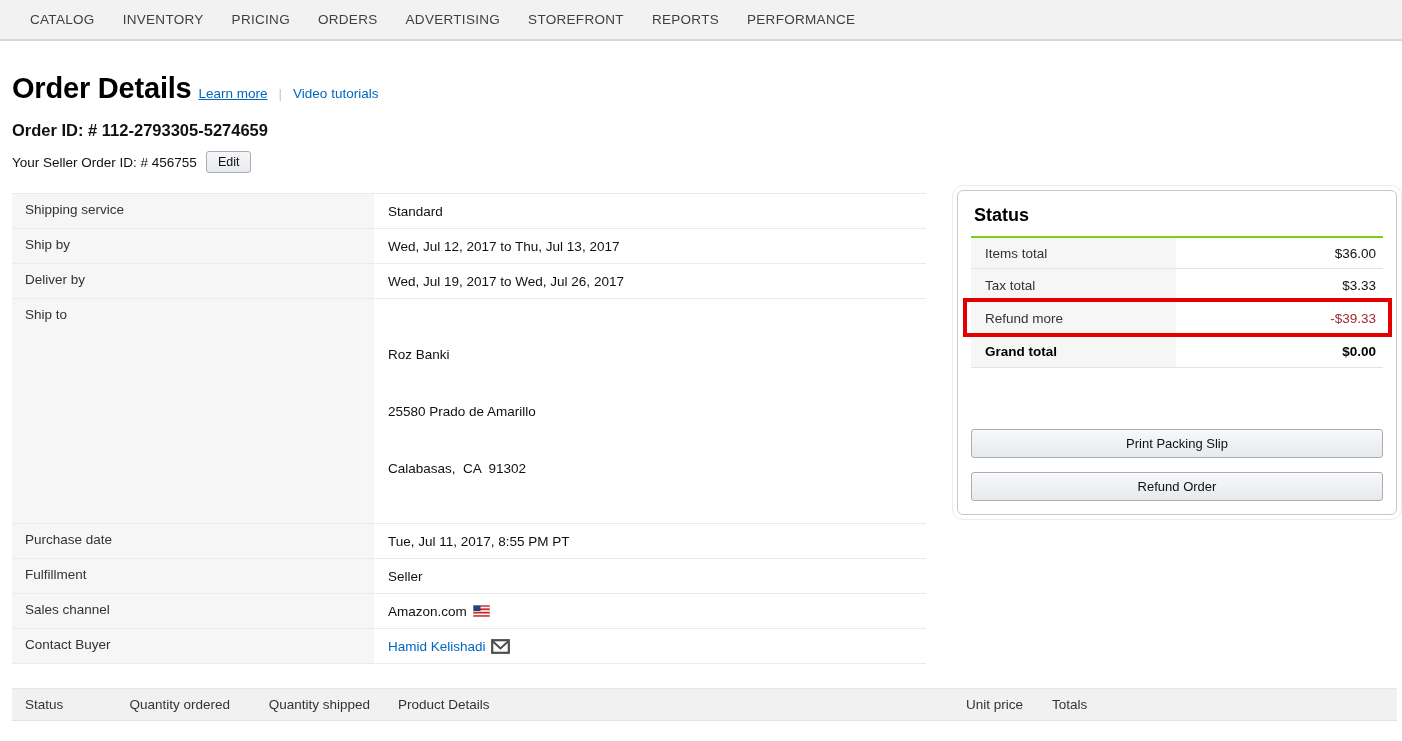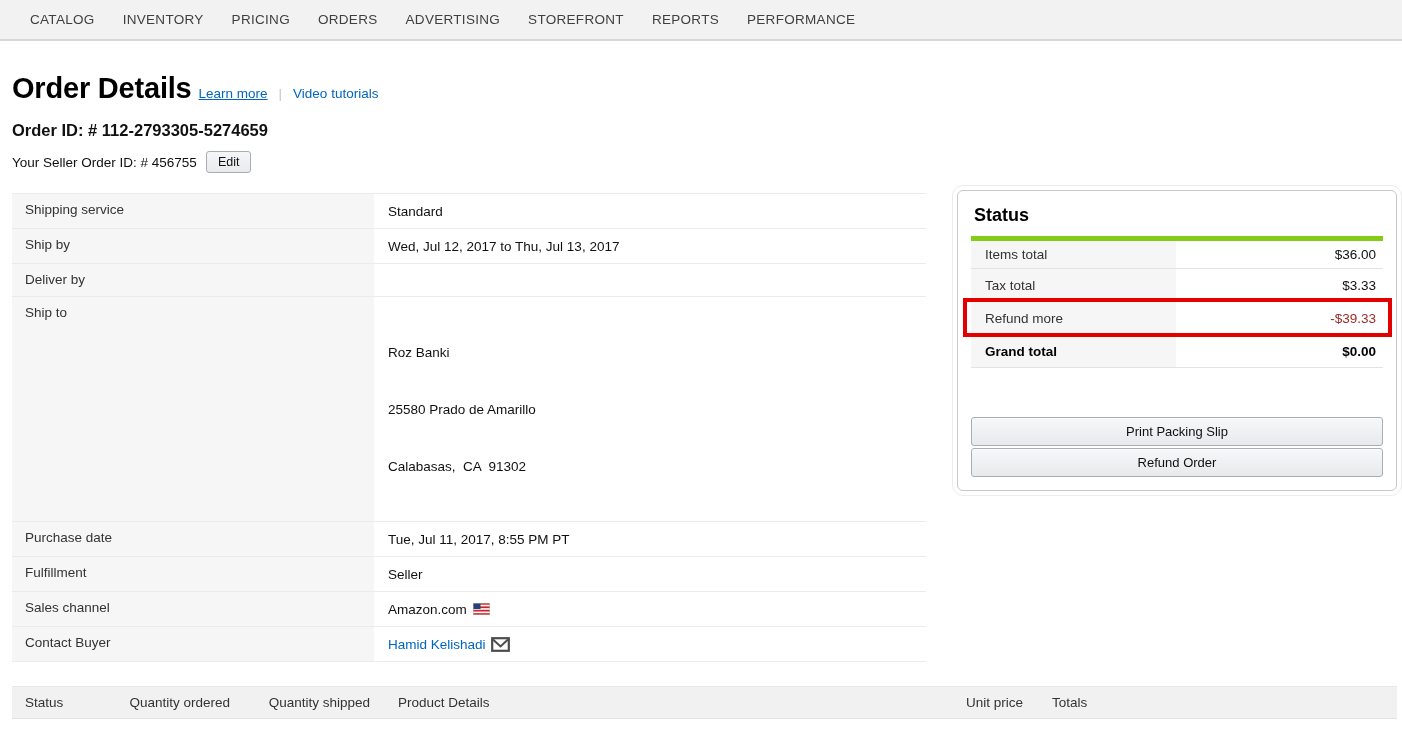--- a/index.html
+++ b/index.html
@@ -35,30 +35,30 @@
   .ivalue a { color:#0066c0; text-decoration:none; cursor:pointer; }
   .flag { margin-left:6px; vertical-align:-1px; }
   .envelope { margin-left:5px; vertical-align:-3px; }
 
   
   .summary-panel { width:440px; margin-left:auto; margin-top:-3px; background:#fff;
     border:1px solid #c9c9c9; border-radius:6px; outline:1px solid #ececec; outline-offset:4px;
     padding:12px 13px 13px; }
   .summary-panel h3 { font-size:18px; font-weight:700; color:#000; margin:2px 0 10px 3px; }
   .srow { display:flex; min-height:33px; border-bottom:1px solid #e3e3e3; align-items:center; position:relative; }
-  .srow:first-of-type { border-top:5px solid #84cc16;justify-content:center; }
+  .srow:first-of-type { border-top:2px solid #84cc16;justify-content:center; }
   .slabel { width:205px; background:#f6f6f6; align-self:stretch; display:flex; align-items:center;
     padding-left:14px; color:#333; }
   .svalue { flex:1; text-align:right; padding-right:7px; color:#111; }
   .srow.grand .slabel, .srow.grand .svalue { font-weight:700; color:#000; }
   .neg { color:#a12b2b !important; }
   .highlight-ring { position:absolute; left:-8px; right:-9px; top:-4px; bottom:-3px;
     border:4px solid #e50000; z-index:3; pointer-events:none; }
   .panel-spacer { height:47px; }
-  .panel-btn { display:block; width:100%; height:29px; margin-top:2px;
+  .panel-btn { display:block; width:100%; height:29px; margin-top:14px;
     background:linear-gradient(#f7f8fa,#e7e9ec); border:1px solid #a8aeb6; border-radius:3px;
     font-family:"Liberation Sans",sans-serif; font-size:13px; color:#0f1111; cursor:pointer;
     box-shadow:inset 0 1px 0 rgba(255,255,255,.55); }
 
   
   .items-table { margin-top:24px; }
   .thead { display:flex; background:#f1f1f1; height:33px; align-items:center;
     border-top:1px solid #e7e7e7; border-bottom:1px solid #e3e3e3; color:#333; }
   .c-status { width:96px; padding-left:13px; }
   .c-qo { width:122px; text-align:right; }
@@ -103,20 +103,21 @@
       <div class="irow">
         <div class="ilabel">Shipping service</div>
         <div class="ivalue">Standard</div>
       </div>
       <div class="irow">
         <div class="ilabel">Ship by</div>
         <div class="ivalue">Wed, Jul 12, 2017 to Thu, Jul 13, 2017</div>
       </div>
       <div class="irow">
         <div class="ilabel">Deliver by</div>
+        <div class="ivalue">Wed, Jul 19, 2017 to Wed, Jul 26, 2017</div>
       </div>
       <div class="irow">
         <div class="ilabel">Ship to</div>
         <div class="ivalue">
           <div>Roz Banki</div>
           <div>25580 Prado de Amarillo</div>
           <div>Calabasas,  CA  91302</div>
         </div>
       </div>
       <div class="irow">

